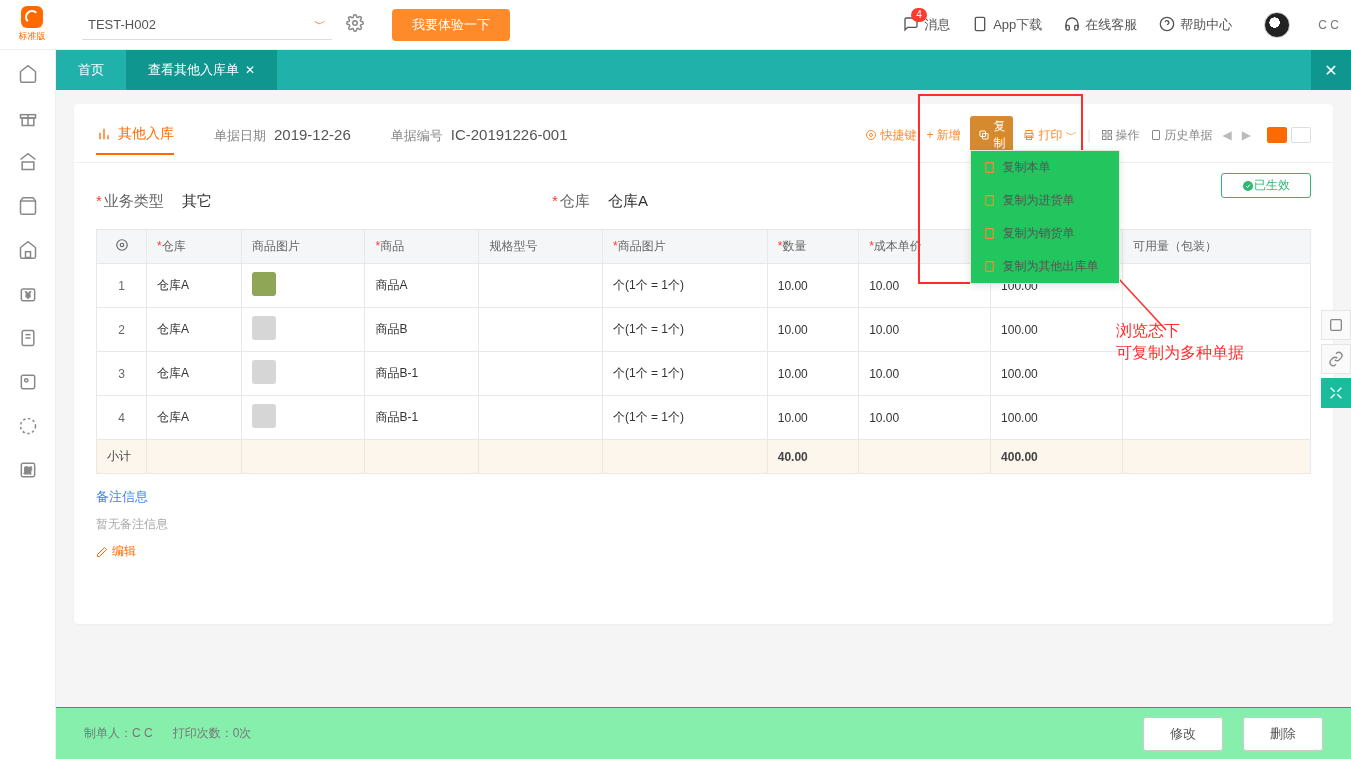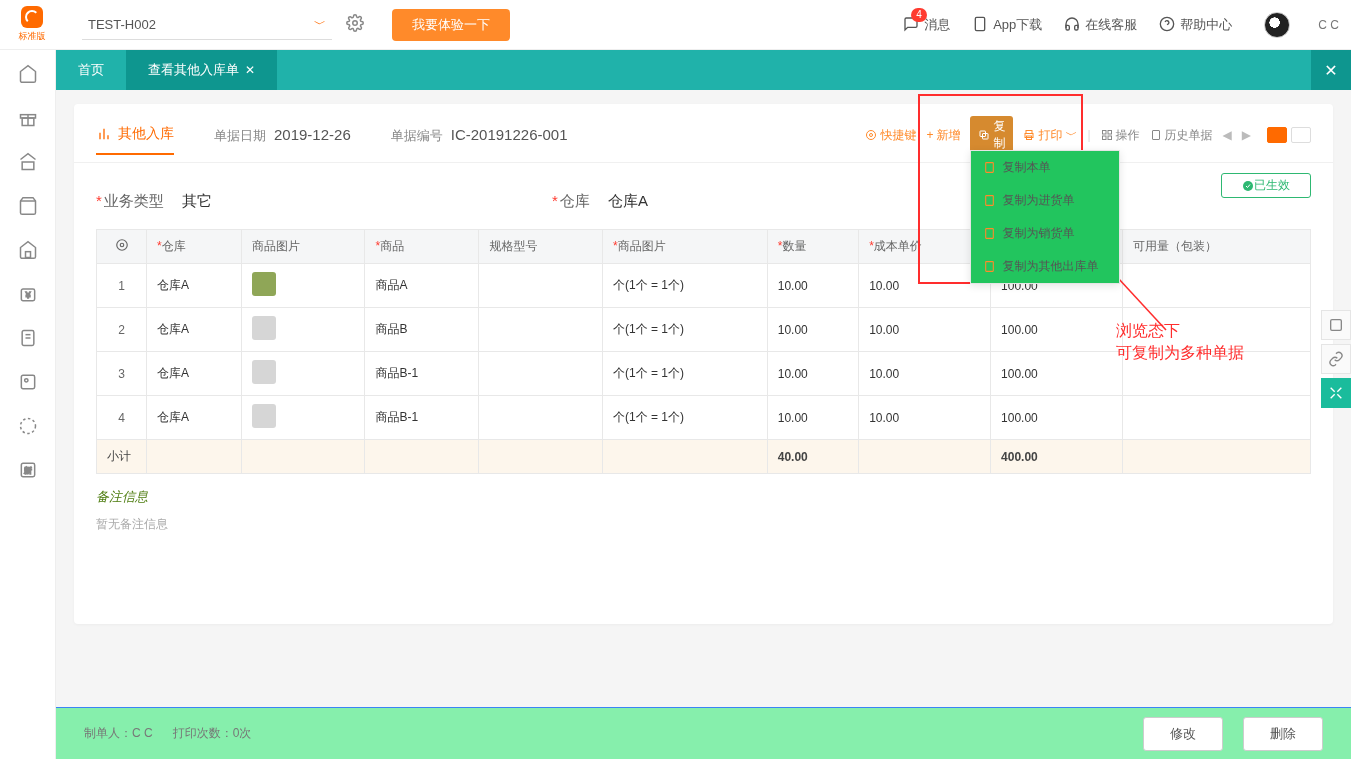--- a/index.html
+++ b/index.html
@@ -81,21 +81,21 @@
 .table th .req { color: #ff3b30; }
 .table td.idx { text-align: center; color: #666; width: 50px; }
 .table th.gear { text-align: center; width: 50px; }
 .pimg { width: 24px; height: 24px; background: #8fa657; border-radius: 3px; display: inline-block; }
 .pimg.gray { background: #d6d6d6; }
 .subtotal td { background: #fdf6ec; font-weight: bold; color: #444; }
 .subtotal .lbl { text-align: left; font-weight: normal; }
 
 
 .remarks { padding: 14px 22px 0; }
-.remarks h4 { font-size: 13px; color: #4d7c0f; font-weight: 500; margin-bottom: 10px; font-style: italic; }
+.remarks h4 { font-size: 13px; color: #3b82f6; font-weight: 500; margin-bottom: 10px; }
 .remarks .empty { color: #aaa; font-size: 12px; margin-bottom: 10px; font-family: Liberation Mono, monospace; }
 .edit-link { color: #ff6a00; font-size: 12px; display: flex; align-items: center; gap: 4px; cursor: pointer; }
 
 
 .footer { height: 52px; background: #86efac; border-top: 1px solid #3b82f6; display: flex; align-items: center; padding: 0 28px; color: #777; font-size: 12px; gap: 20px; }
 .footer-spacer { flex: 1; }
 .footer-btn { padding: 7px 26px; border: 1px solid #ccc; background: #fff; border-radius: 3px; color: #555; font-size: 13px; cursor: pointer; }
 
 
 .anno-box { position: absolute; border: 2px solid #ff2d2d; pointer-events: none; }
@@ -419,20 +419,26 @@
                   <td></td>
                   <td>400.00</td>
                   <td></td>
                 </tr>
               </tbody>
           </table>
 
           <div class="remarks">
             <h4>备注信息</h4>
             <div class="empty">暂无备注信息</div>
+            <div class="edit-link">
+              <svg width="12" height="12" viewBox="0 0 24 24" fill="none" stroke="currentColor" stroke-width="2">
+                  <path d="M17 3l4 4L7 21H3v-4z"></path>
+                </svg>
+              <span>编辑</span>
+            </div>
           </div>
         </div>
       </div>
 
       <div class="footer">
         <span><span>制单人：</span><span>C C</span></span>
         <span><span>打印次数：</span><span>0次</span></span>
         <div class="footer-spacer"></div>
         <button class="footer-btn">修改</button>
         <button class="footer-btn">删除</button>

